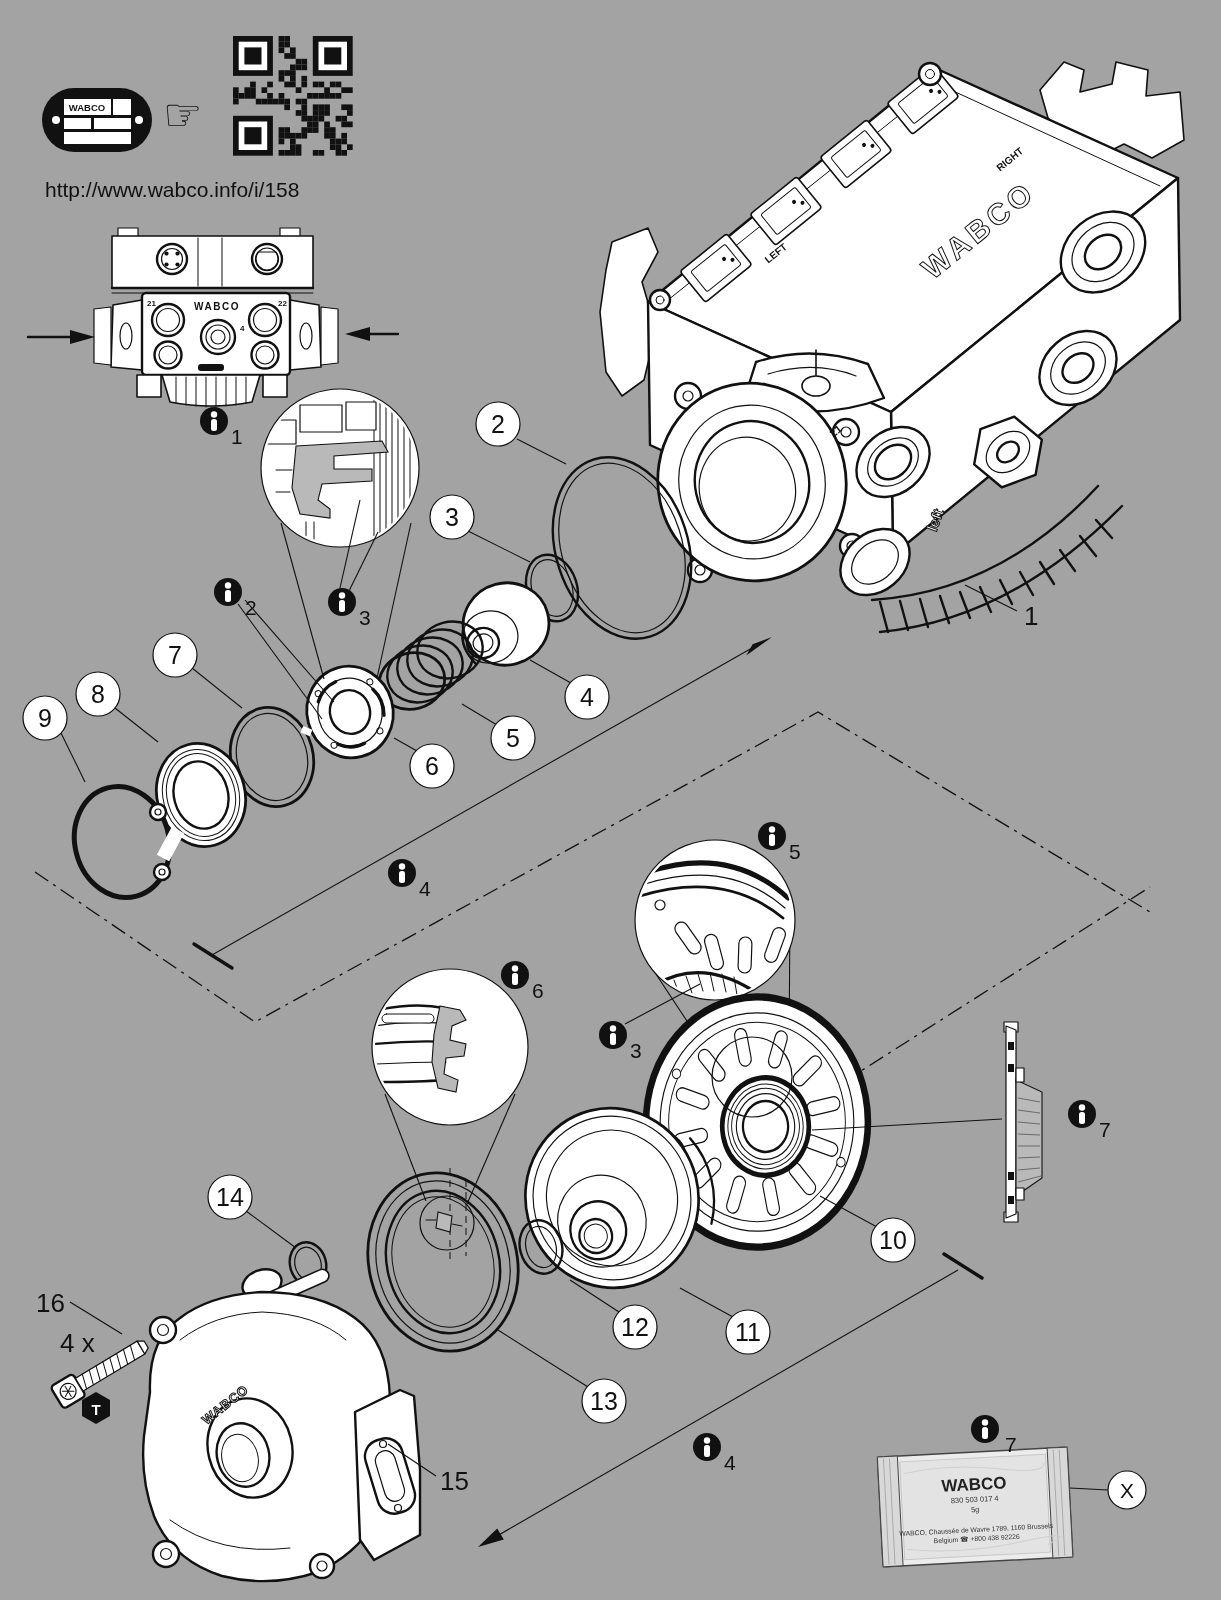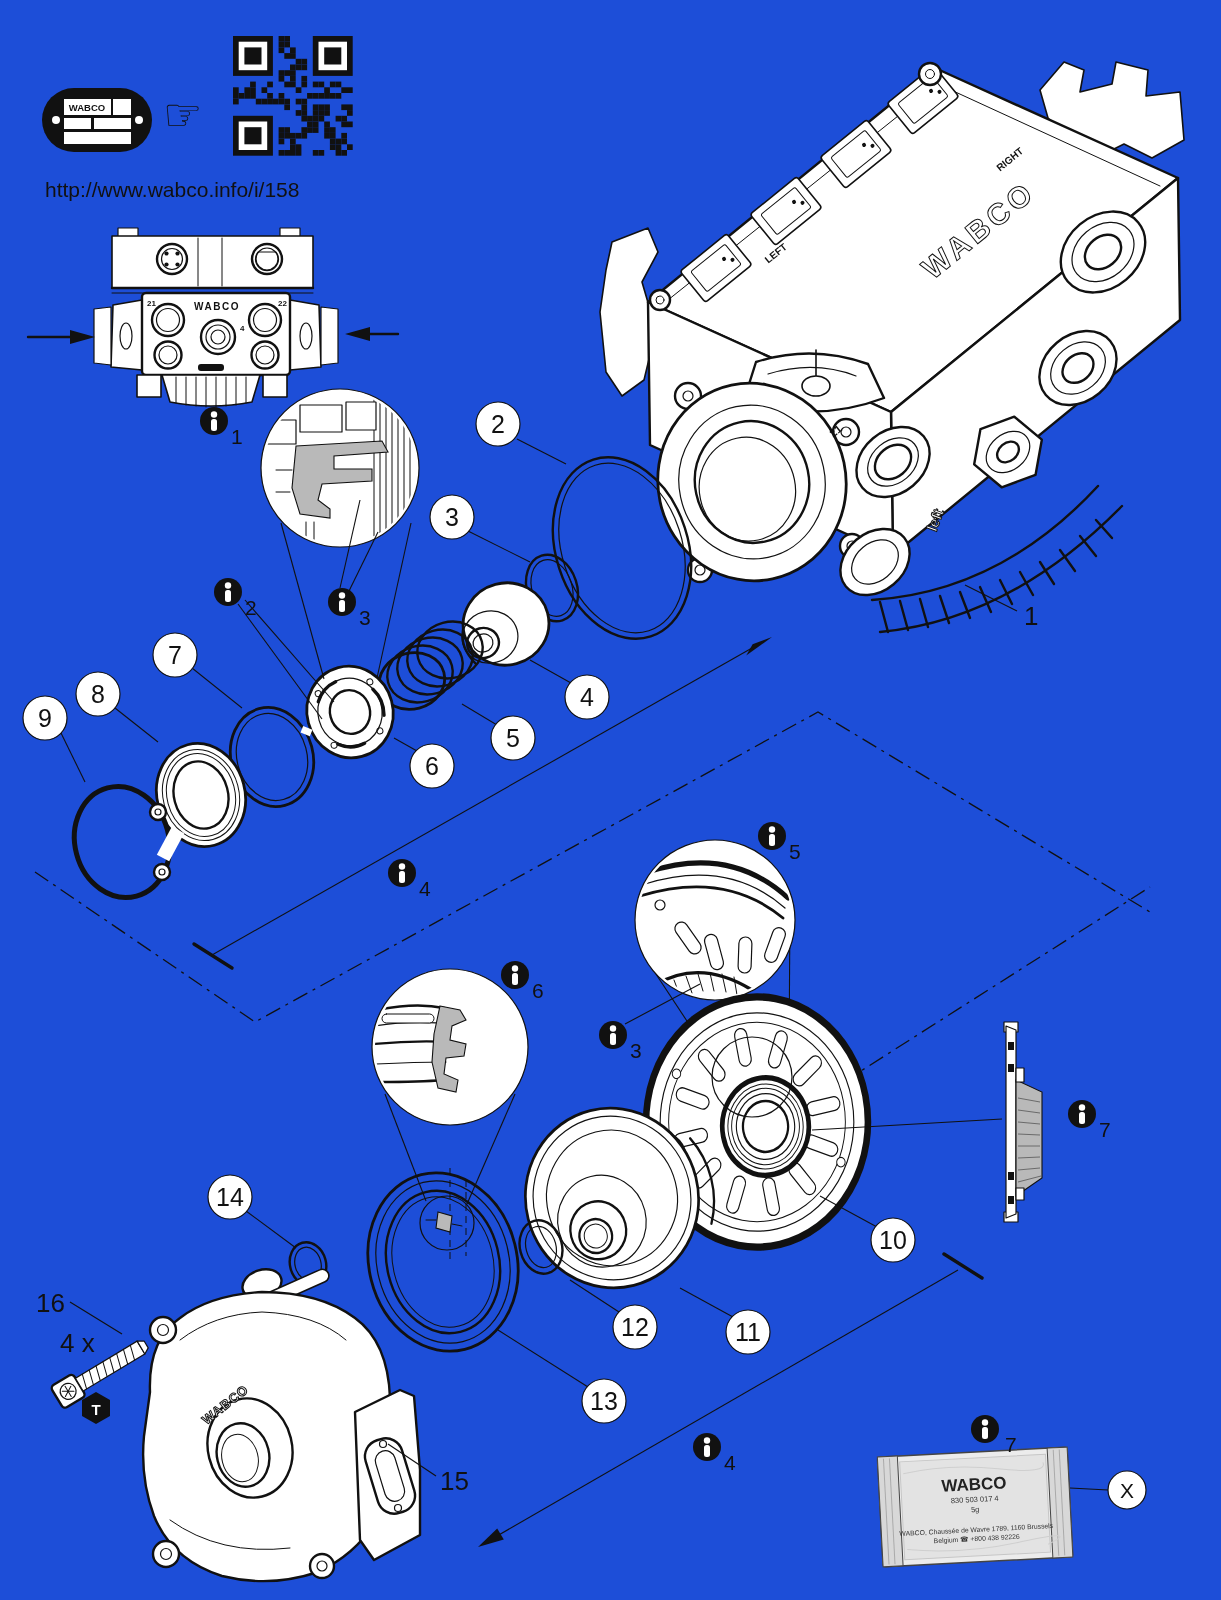--- a/index.html
+++ b/index.html
@@ -1,16 +1,16 @@
 <!DOCTYPE html>
 <html><head>
 <meta charset="utf-8">
 <style>
   html,body{margin:0;padding:0;background:#fff;}
-  #page{position:relative;width:1221px;height:1600px;background:#1d4ed8;overflow:hidden;
+  #page{position:relative;width:1221px;height:1600px;background:#a3a3a3;overflow:hidden;
         font-family:"Liberation Sans",sans-serif;}
   svg{position:absolute;left:0;top:0;}
   svg text{font-family:"Liberation Sans",sans-serif;fill:#111;}
   .s{fill:none;stroke:#111;stroke-width:1.6;stroke-linecap:round;stroke-linejoin:round;}
   .s05{stroke-width:1;}
   .s1{stroke-width:1.2;}
   .s2{stroke-width:2.4;}
   .s25{stroke-width:2.8;}
   .s3{stroke-width:3.4;}
   .s5{stroke-width:5;}

